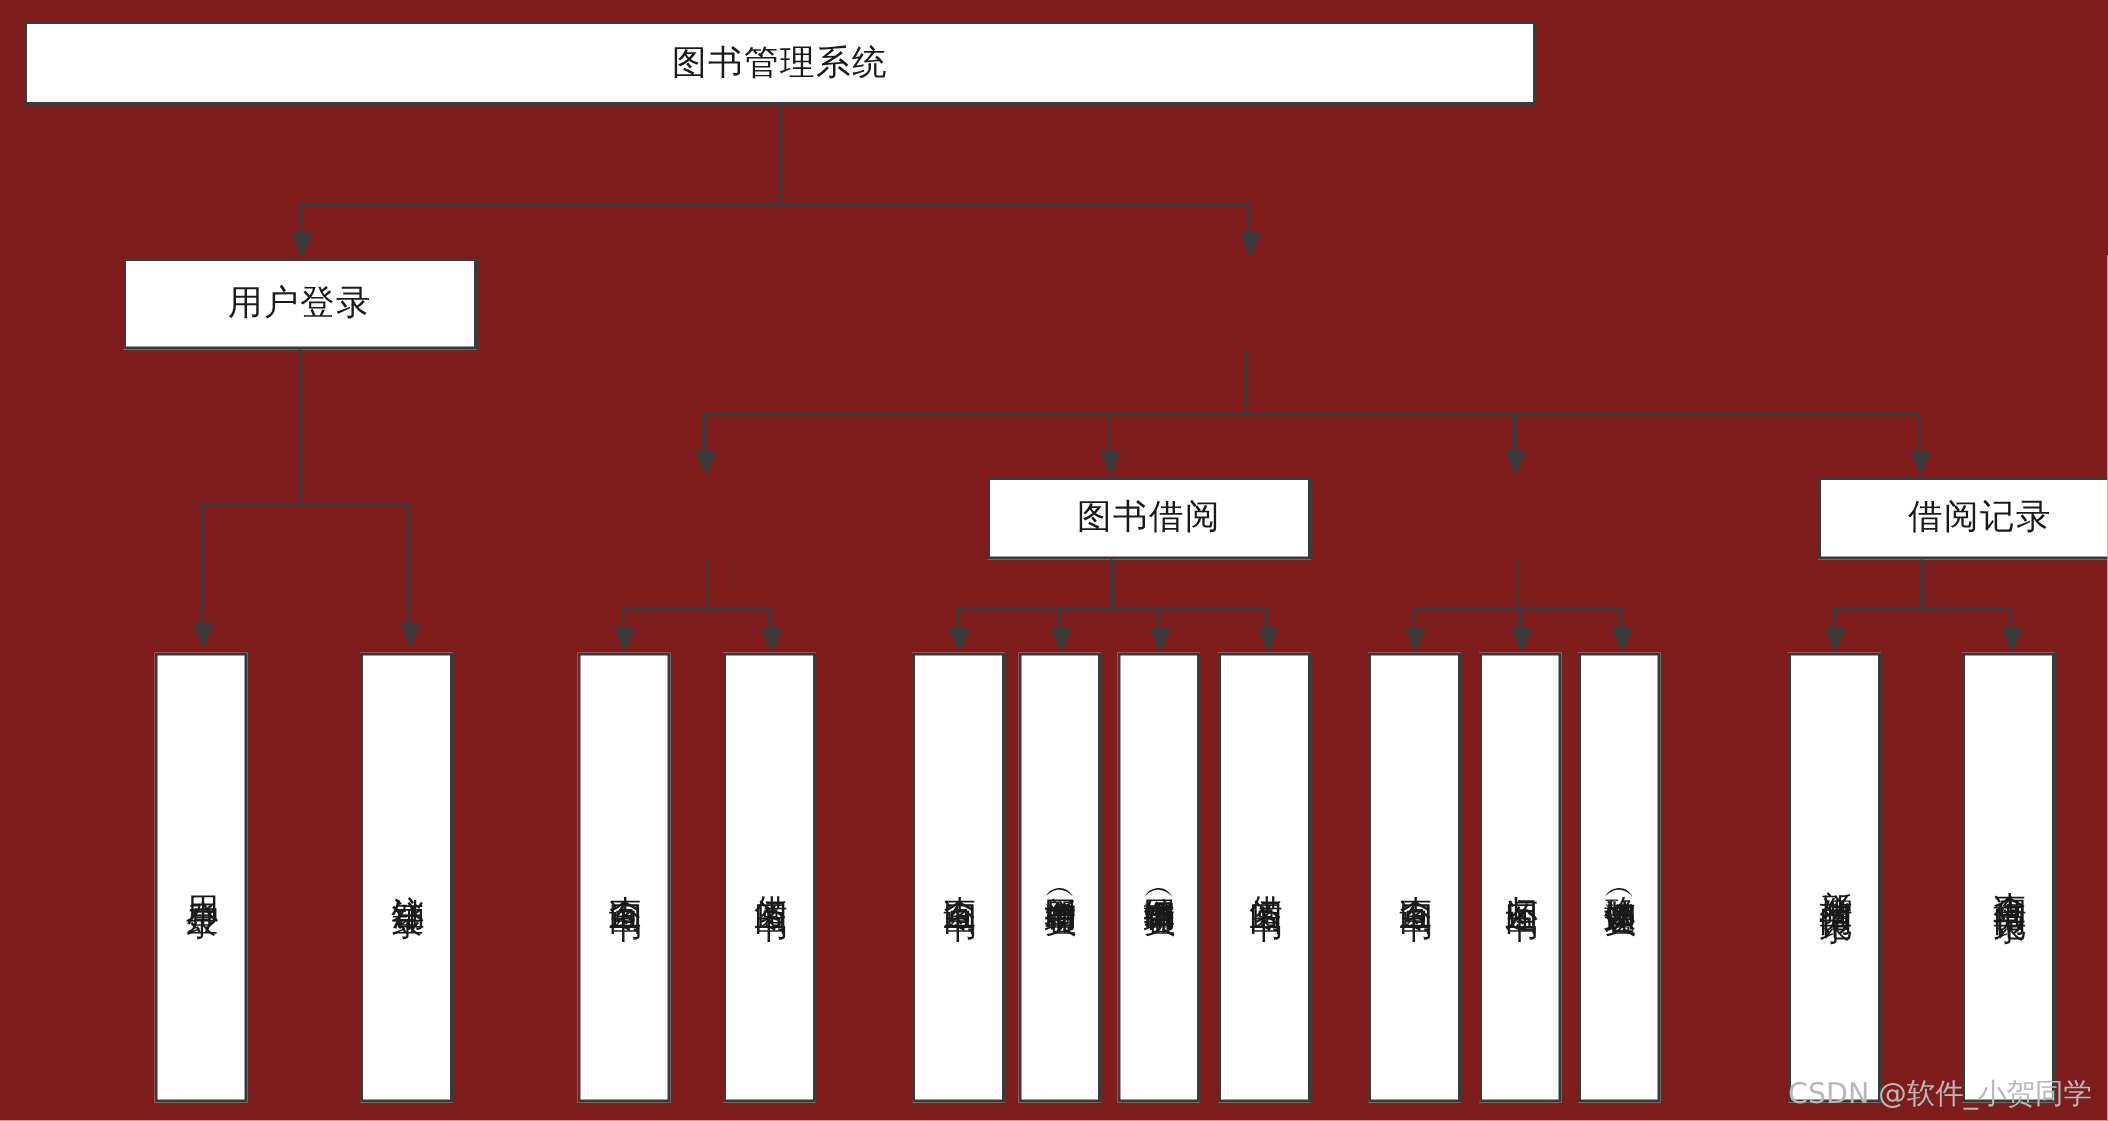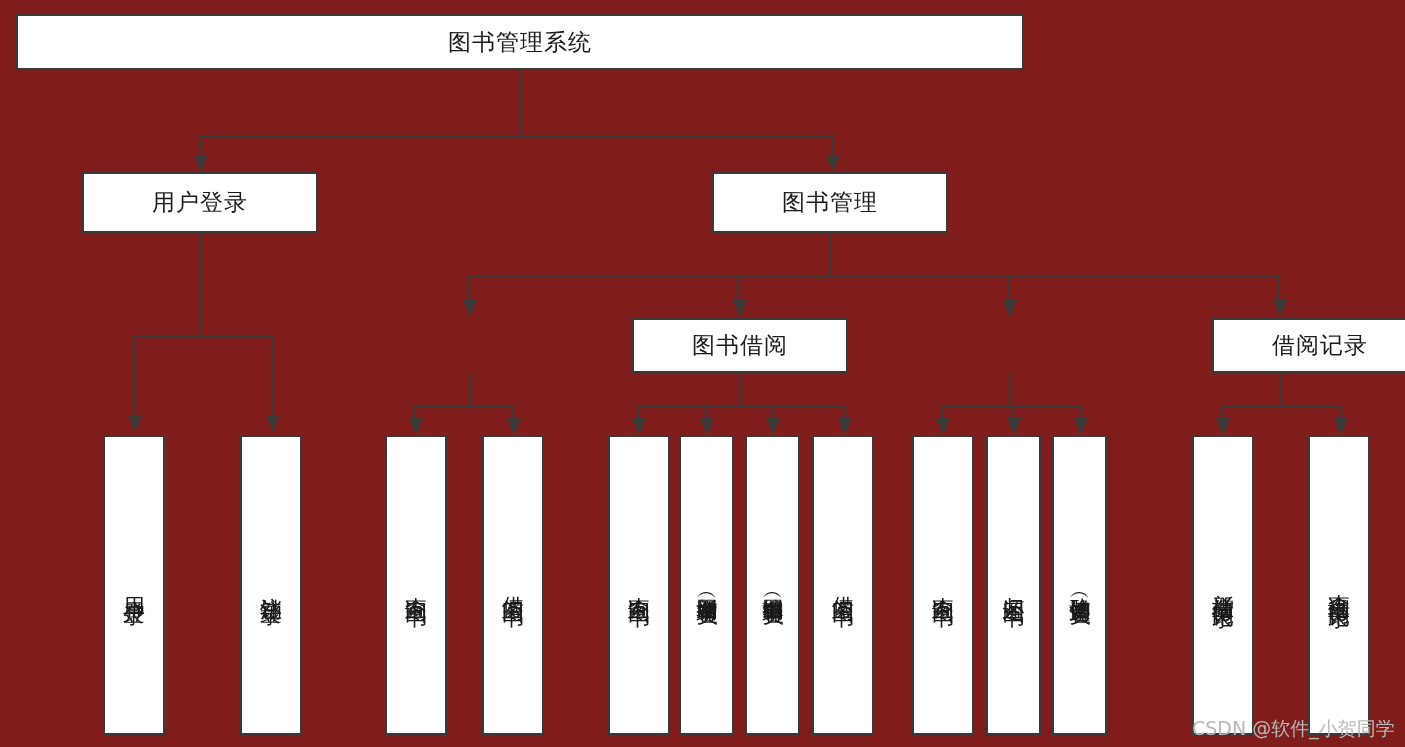--- a/index.html
+++ b/index.html
@@ -85,24 +85,21 @@
 </head>
 <body>
 
 <div id="canvas">
     <div class="node h-node" style="left: 16px; top: 14px; width: 1008px; height: 56px;">
       <span class="label">图书管理系统</span>
     </div>
     <div class="node h-node" style="left: 82px; top: 172px; width: 236px; height: 61px;">
       <span class="label">用户登录</span>
     </div>
-    <div class="node h-node" style="left: 712px; top: 172px; width: 236px; height: 61px;">
-      <span class="label">图书管理</span>
-    </div>
-    <div class="node h-node" style="left: 632px; top: 318px; width: 216px; height: 55px;">
+    <div class="node h-node" style="left: 658px; top: 318px; width: 216px; height: 55px;">
       <span class="label">图书借阅</span>
     </div>
     <div class="node h-node" style="left: 1212px; top: 318px; width: 216px; height: 55px;">
       <span class="label">借阅记录</span>
     </div>
     <div class="node v-node" style="left: 103px; top: 435px; width: 62px; height: 300px;">
       <span class="label">用户登录</span>
     </div>
     <div class="node v-node" style="left: 240px; top: 435px; width: 62px; height: 300px;">
       <span class="label">注销登录</span>

